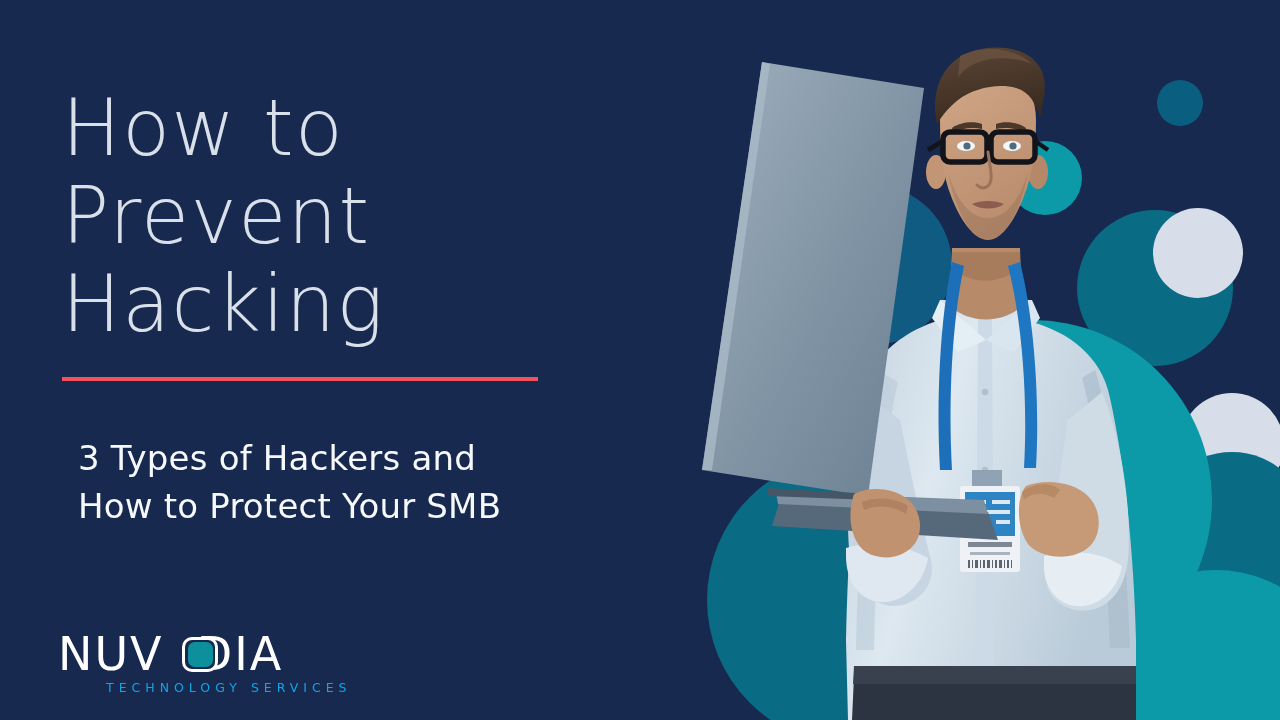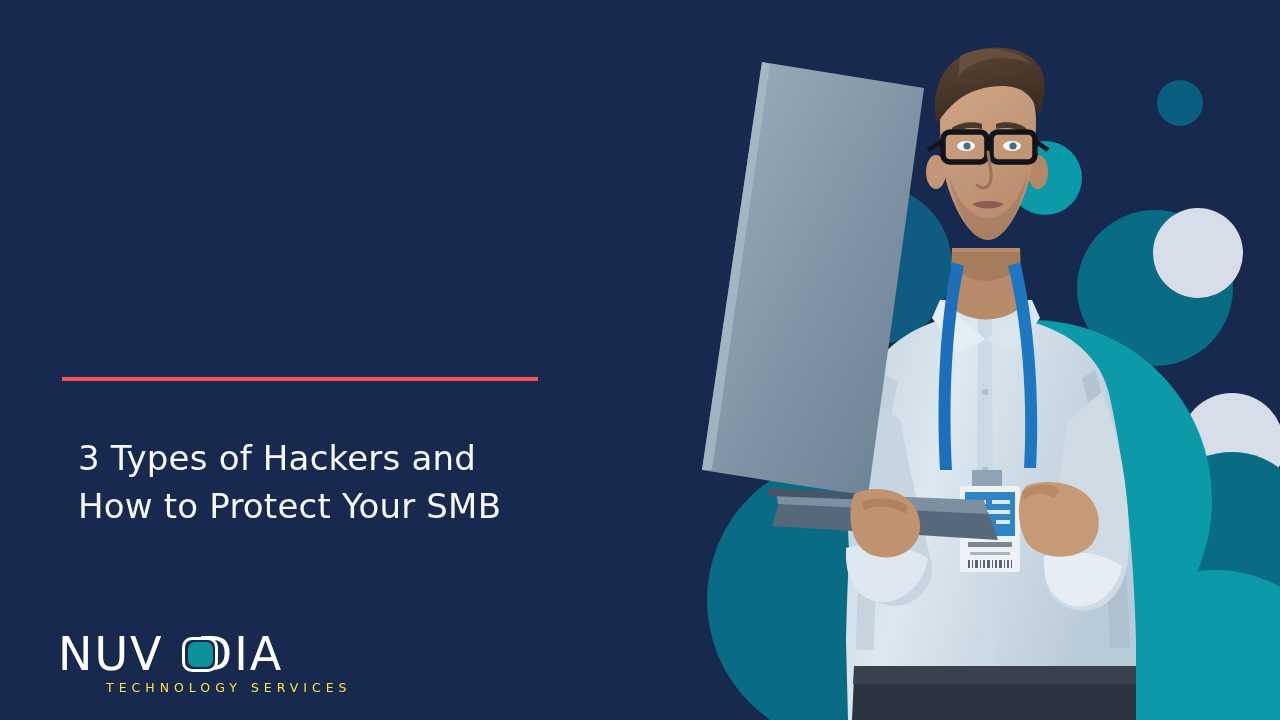--- a/index.html
+++ b/index.html
@@ -63,21 +63,21 @@
   }
   .logo-o-fill{
     position:absolute;left:130px;top:10px;width:25px;height:25px;
     border-radius:7px;background:#0e8f9c;
   }
   .logo-tag{
     position:absolute;left:48px;top:48px;
     font-family:"DejaVu Sans", sans-serif;
     font-size:12.5px;
     letter-spacing:5.0px;
-    color:#fde047;
+    color:#0ea5e9;
     white-space:nowrap;
   }
 
   
   #figure{position:absolute;left:640px;top:0;width:640px;height:720px;}
 </style>
 </head>
 <body>
 
 <div id="slide">
@@ -233,20 +233,25 @@
     <g>
       <path d="M214 494 C230 486 252 488 266 498 C280 508 284 528 276 542
                C266 558 242 562 226 552 C212 543 206 518 214 494 Z" fill="#c0926f"></path>
       <path d="M222 502 C238 496 256 498 268 506 L266 514 C254 506 238 504 224 510 Z" fill="#a97c5c" opacity="0.7"></path>
       <path d="M386 486 C406 478 434 482 448 496 C462 510 462 534 450 546
                C436 560 408 560 392 548 C378 537 374 500 386 486 Z" fill="#c79a77"></path>
       <path d="M382 492 C394 482 412 482 420 490 L414 498 C404 492 392 492 384 500 Z" fill="#b0835f" opacity="0.7"></path>
     </g>
   </svg>
 
+  <div class="text-col">
+    <h1 class="title">How to
+Prevent
+Hacking</h1>
+  </div>
 
   <div class="divider"></div>
 
   <p class="subtitle">3 Types of Hackers and
 How to Protect Your SMB</p>
 
   <div class="logo">
     <div class="logo-word">
       <span class="logo-letters"><span>NUV</span><span>&nbsp;&nbsp;</span><span>DIA</span></span>
       <span class="logo-o-box"></span>

